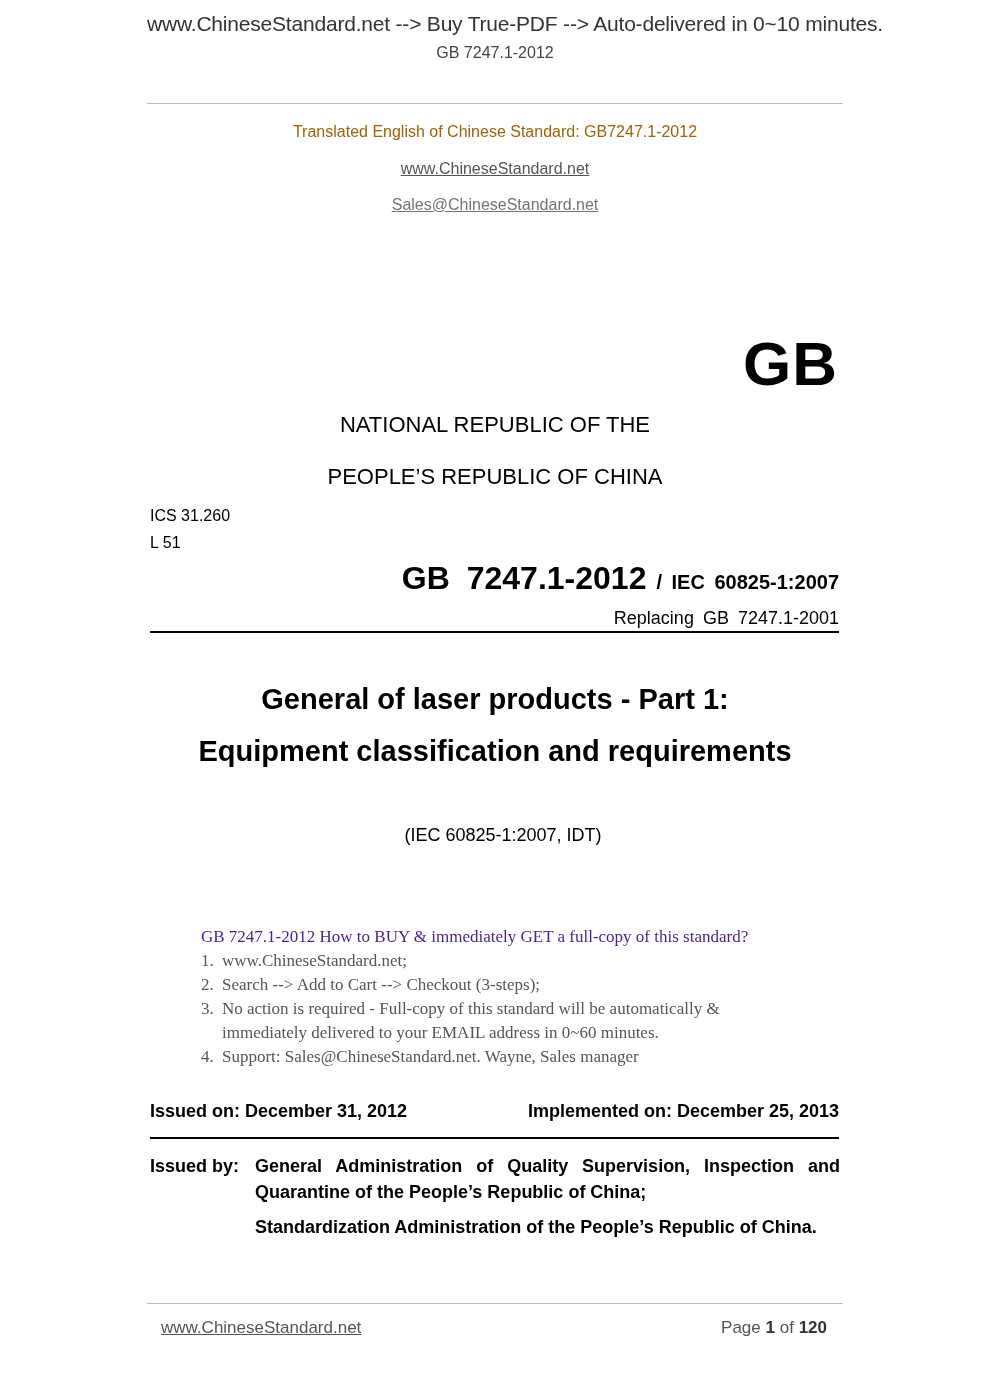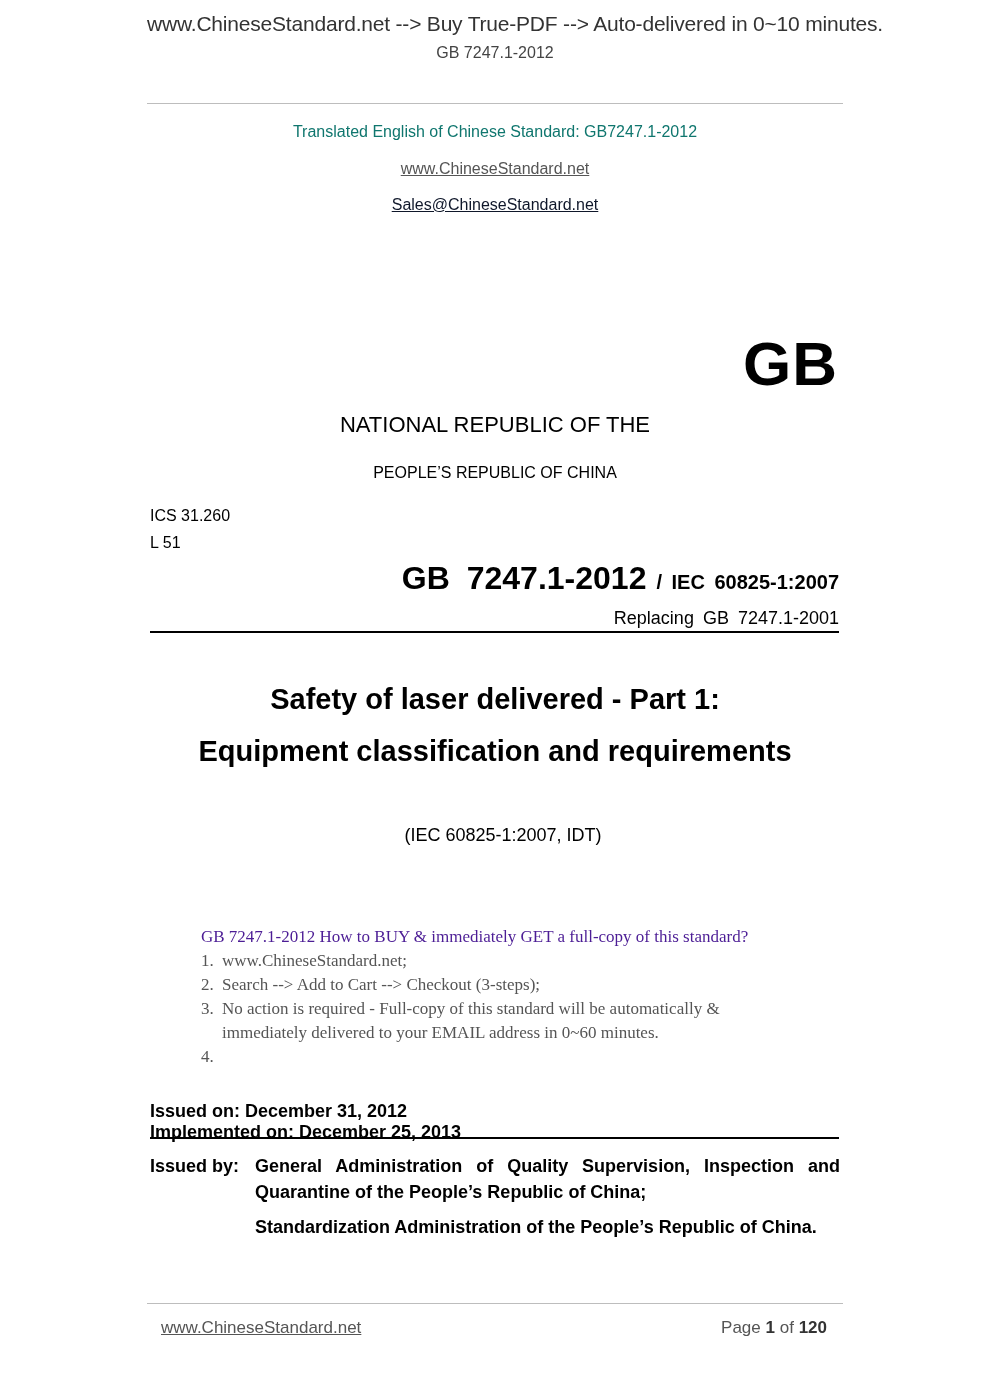--- a/index.html
+++ b/index.html
@@ -4,29 +4,29 @@
   <style>
     html, body { margin: 0; padding: 0; background: #ffffff; }
     body { width: 990px; height: 1400px; position: relative; overflow: hidden; color: #000; font-family: "Liberation Sans", sans-serif; }
     .abs { position: absolute; }
     .center { left: 0; width: 990px; text-align: center; }
 
     .top-banner { top: 12px; font-size: 21px; color: #333; letter-spacing: -0.2px; padding-left: 20px; }
     .top-code { top: 44px; font-size: 16px; color: #444; }
     .top-rule { top: 103px; left: 147px; width: 696px; height: 1px; background: #bdbdbd; }
 
-    .translated { top: 123px; font-size: 16px; color: #0f766e; }
+    .translated { top: 123px; font-size: 16px; color: #a16207; }
     .site-link { top: 160px; font-size: 16px; color: #555; text-decoration: underline; }
-    .mail-link { top: 196px; font-size: 16px; color: #0f172a; text-decoration: underline; }
+    .mail-link { top: 196px; font-size: 16px; color: #737373; text-decoration: underline; }
     .site-link span, .mail-link span { cursor: pointer; }
 
     .gb-logo { top: 328px; right: 152px; font-size: 62px; font-weight: bold; letter-spacing: 1px; }
 
     .nat1 { top: 412px; font-size: 22px; }
-    .nat2 { top: 464px; font-size: 16px; }
+    .nat2 { top: 464px; font-size: 22px; }
 
     .ics { top: 507px; left: 150px; font-size: 16px; }
     .lcode { top: 534px; left: 150px; font-size: 16px; }
 
     .std-line { top: 560px; right: 151px; white-space: nowrap; }
     .std-main { font-size: 32px; font-weight: bold; word-spacing: 8px; }
     .std-iec { font-size: 20px; font-weight: bold; word-spacing: 4px; margin-left: 10px; }
 
     .replacing { top: 608px; right: 151px; font-size: 18px; word-spacing: 4px; }
     .thick-rule-1 { top: 631px; left: 150px; width: 689px; height: 2px; background: #000; }
@@ -35,21 +35,21 @@
     .title2 { top: 735px; font-size: 29px; font-weight: bold; }
 
     .idt { top: 825px; font-size: 18px; padding-left: 8px; }
 
     .buy-box { top: 925px; left: 201px; width: 620px; font-family: "Liberation Serif", "DejaVu Serif", serif; color: #555; font-size: 17px; line-height: 24px; }
     .buy-title { color: #4c1d95; }
     .buy-item { display: flex; }
     .buy-num { width: 21px; flex: none; }
     .buy-cont { padding-left: 21px; }
 
-    .dates { top: 1101px; left: 150px; width: 689px; font-size: 18px; font-weight: bold; display: flex; justify-content: space-between; flex-direction: column; }
+    .dates { top: 1101px; left: 150px; width: 689px; font-size: 18px; font-weight: bold; display: flex; justify-content: space-between; }
     .thick-rule-2 { top: 1137px; left: 150px; width: 689px; height: 2px; background: #000; }
 
     .issued-by { top: 1153px; left: 150px; width: 690px; font-size: 18px; font-weight: bold; line-height: 26px; }
     .issued-by .label { position: absolute; left: 0; top: 0; }
     .issued-by .org1 { position: absolute; left: 105px; top: 0; width: 585px; text-align: justify; text-align-last: left; }
     .issued-by .org2 { position: absolute; left: 105px; top: 61px; width: 585px; text-align: justify; text-align-last: left; }
 
     .bottom-rule { top: 1303px; left: 147px; width: 696px; height: 1px; background: #bdbdbd; }
     .footer-link { top: 1318px; left: 161px; font-size: 17px; color: #555; text-decoration: underline; cursor: pointer; }
     .footer-page { top: 1318px; right: 163px; font-size: 17px; color: #555; }
@@ -77,21 +77,21 @@
 
 <div class="abs ics">ICS 31.260</div>
 <div class="abs lcode">L 51</div>
 
 <div class="abs std-line">
   <span class="std-main">GB 7247.1-2012</span><span class="std-iec">/ IEC 60825-1:2007</span>
 </div>
 <div class="abs replacing">Replacing GB 7247.1-2001</div>
 <div class="abs thick-rule-1"></div>
 
-<div class="abs center title1">Safety of laser delivered - Part 1:</div>
+<div class="abs center title1">General of laser products - Part 1:</div>
 <div class="abs center title2">Equipment classification and requirements</div>
 
 <div class="abs center idt">(IEC 60825-1:2007, IDT)</div>
 
 <div class="abs buy-box">
   <div class="buy-title">GB 7247.1-2012 How to BUY &amp; immediately GET a full-copy of this standard?</div>
   <div class="buy-item">
     <span class="buy-num">1.</span>
     <span>www.ChineseStandard.net;</span>
   </div>
@@ -99,20 +99,21 @@
     <span class="buy-num">2.</span>
     <span>Search --&gt; Add to Cart --&gt; Checkout (3-steps);</span>
   </div>
   <div class="buy-item">
     <span class="buy-num">3.</span>
     <span>No action is required  - Full-copy of this standard will be automatically &amp;</span>
   </div>
   <div class="buy-cont">immediately delivered to your EMAIL address in 0~60 minutes.</div>
   <div class="buy-item">
     <span class="buy-num">4.</span>
+    <span>Support: Sales@ChineseStandard.net. Wayne, Sales manager</span>
   </div>
 </div>
 
 <div class="abs dates">
   <span>Issued on: December 31, 2012</span>
   <span>Implemented on: December 25, 2013</span>
 </div>
 <div class="abs thick-rule-2"></div>
 
 <div class="abs issued-by">

